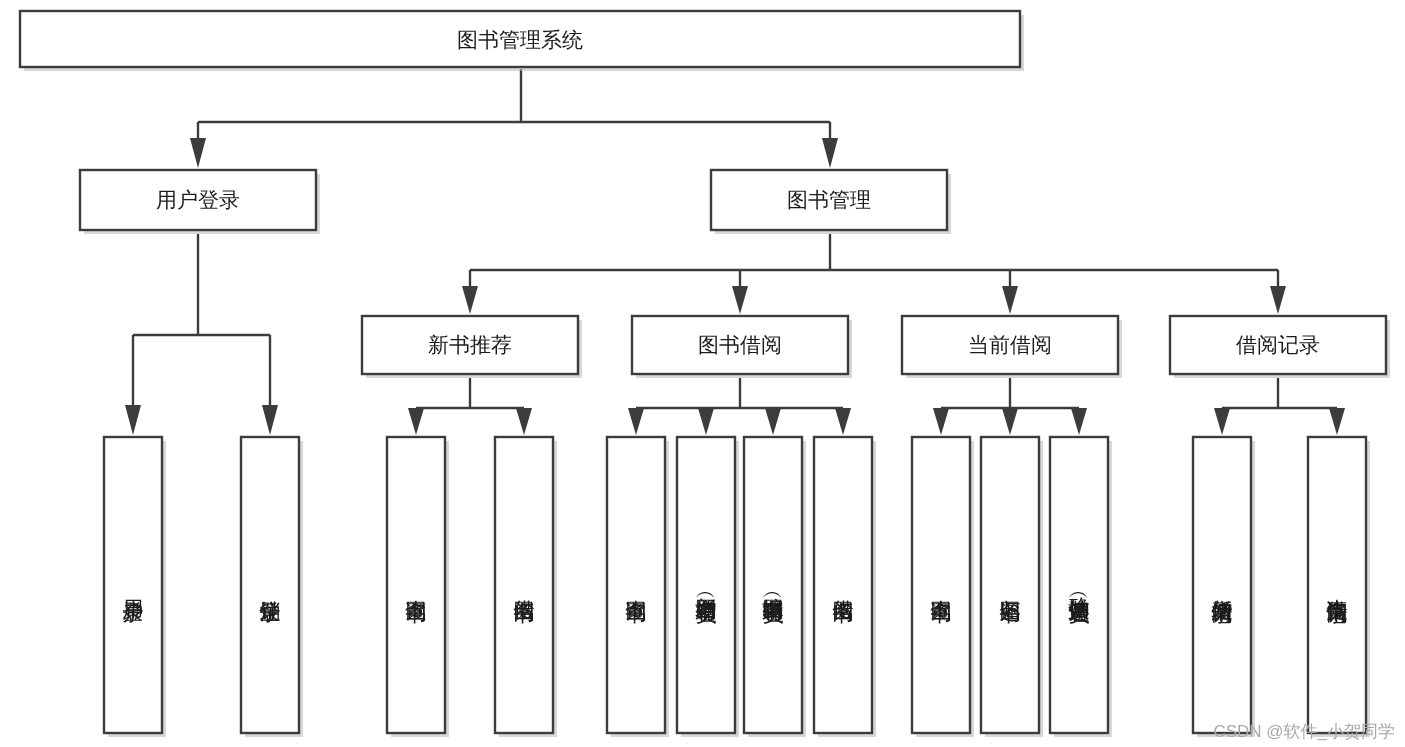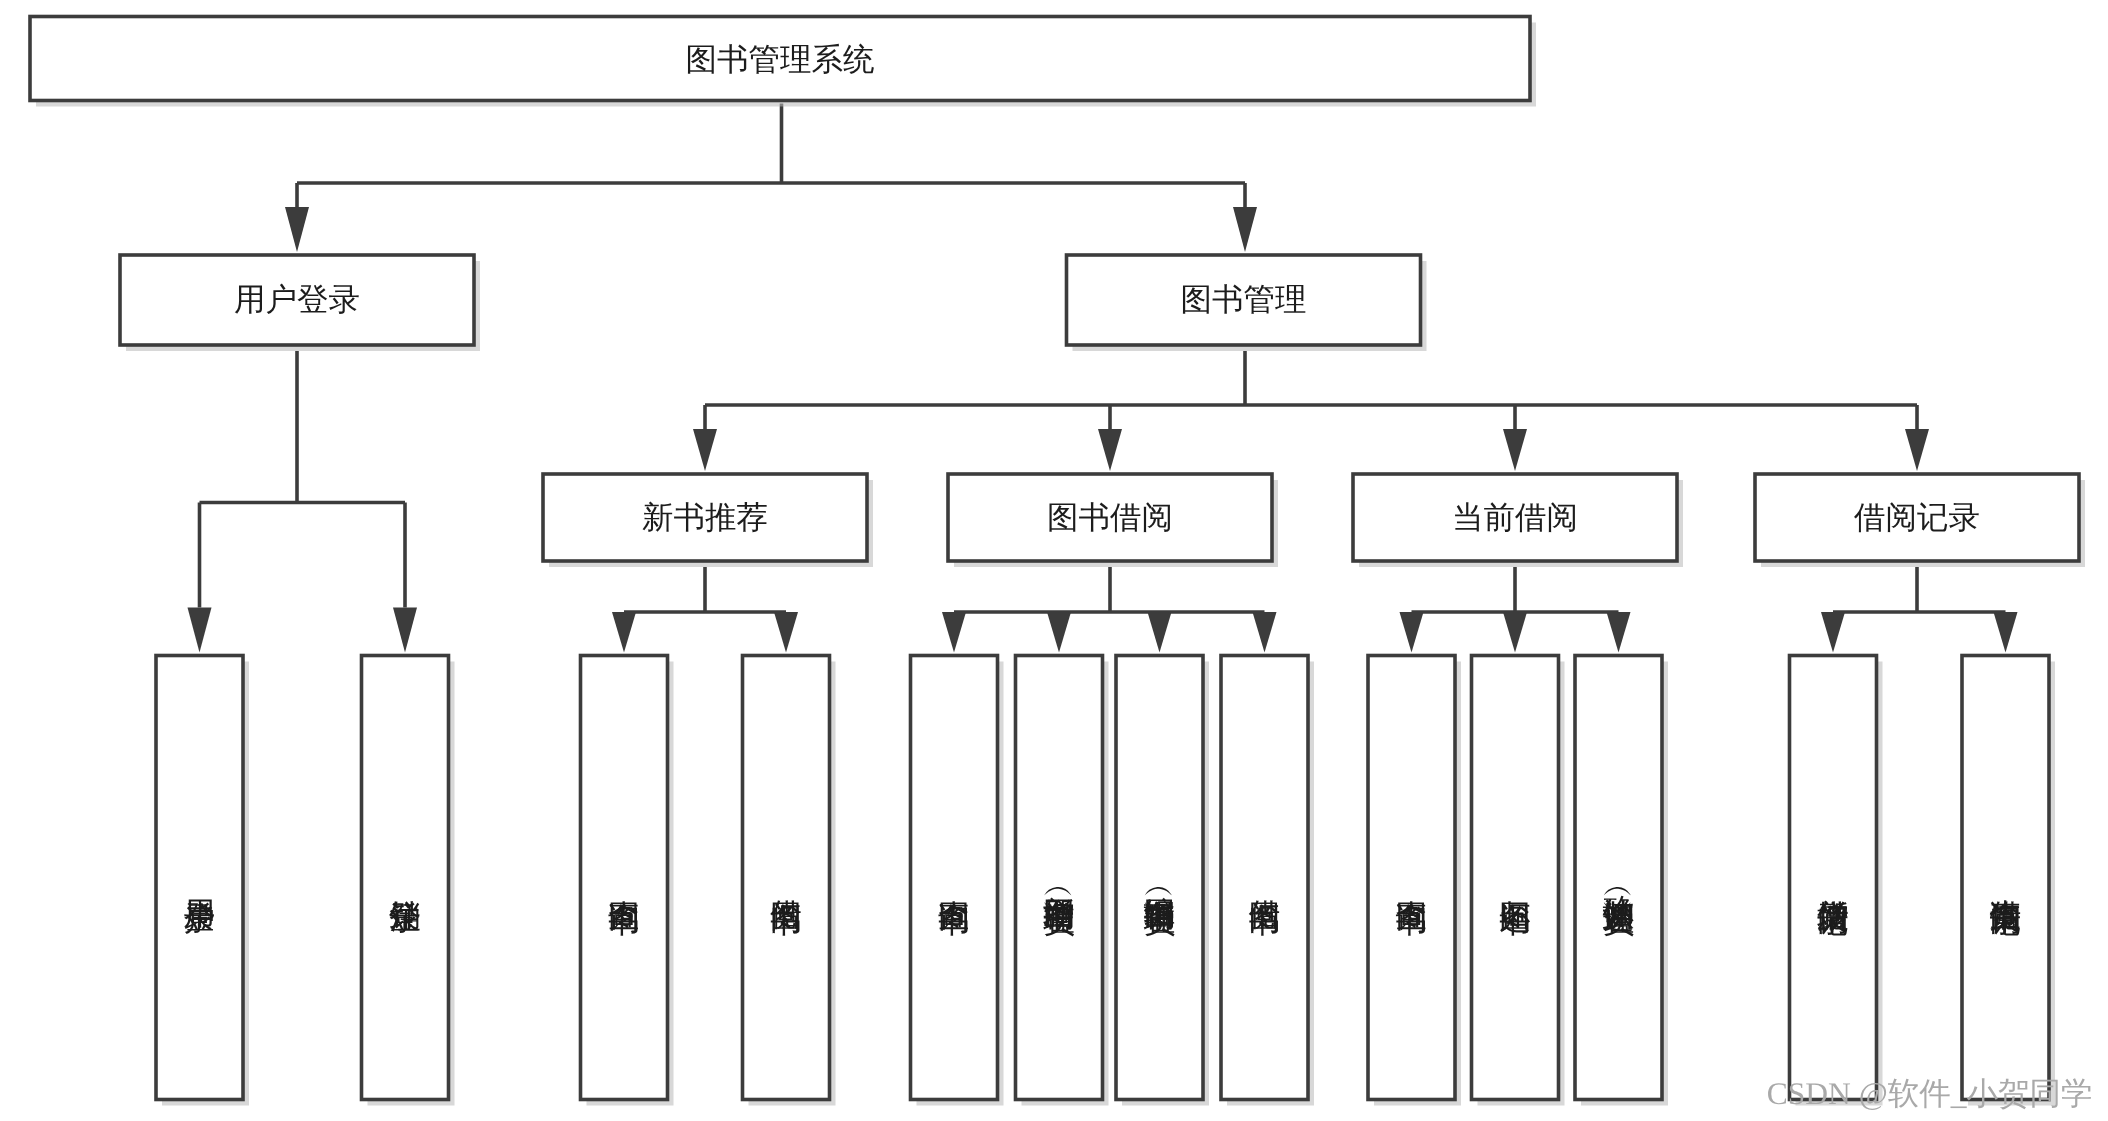--- a/index.html
+++ b/index.html
@@ -61,22 +61,22 @@
     fill: #1c1c1c;
     writing-mode: vertical-rl;
     text-orientation: upright;
     text-anchor: middle;
     letter-spacing: 1px;
   }
   .watermark {
     position: absolute;
     right: 10px;
     bottom: 4px;
-    font-family: Liberation Serif, serif;
-    font-size: 21px;
+    font-family: Liberation Sans, sans-serif;
+    font-size: 17px;
     color: #a9a9a9;
     white-space: nowrap;
     user-select: none;
   }
 </style>
 </head>
 <body>
 
 <div id="diagram-root">
 

